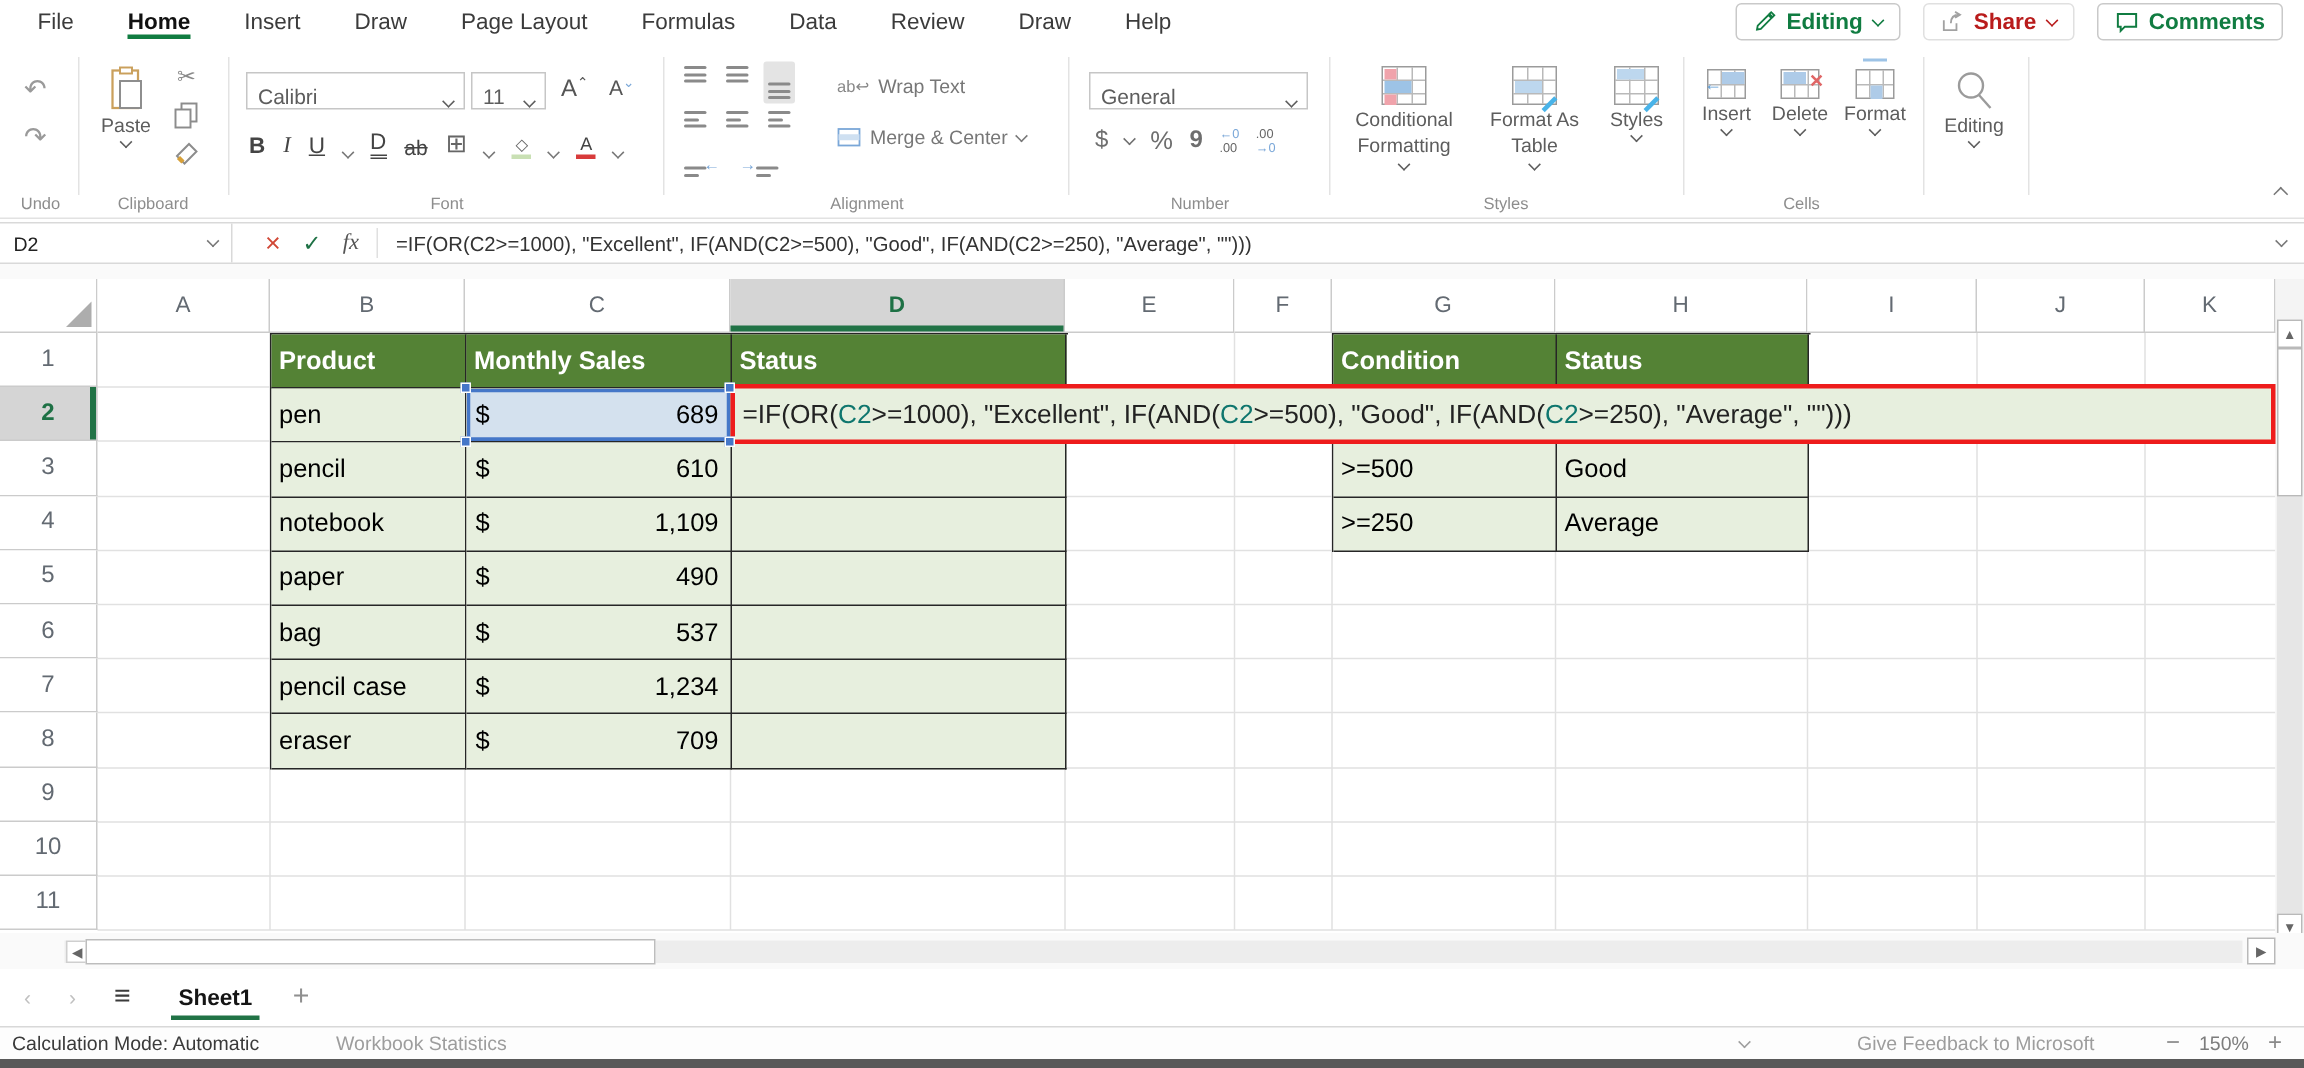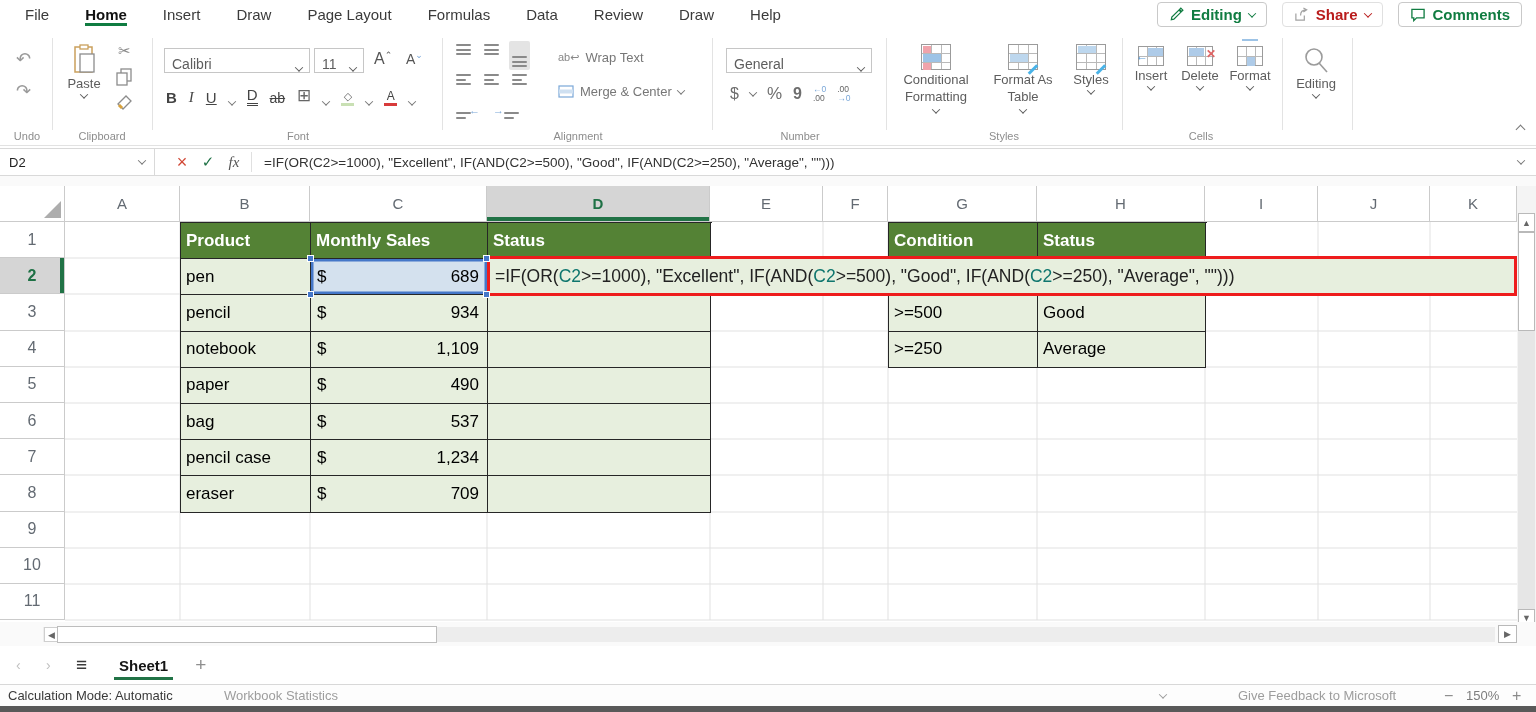--- a/index.html
+++ b/index.html
@@ -451,21 +451,21 @@
         <div class="tcell money refsel" style="width:177px">
           <span>$</span>
           <span>689</span>
         </div>
         <div class="tcell" style="width:223px"></div>
       </div>
       <div class="trow">
         <div class="tcell" style="width:130px">pencil</div>
         <div class="tcell money" style="width:177px">
           <span>$</span>
-          <span>934</span>
+          <span>610</span>
         </div>
         <div class="tcell" style="width:223px"></div>
       </div>
       <div class="trow">
         <div class="tcell" style="width:130px">notebook</div>
         <div class="tcell money" style="width:177px">
           <span>$</span>
           <span>1,109</span>
         </div>
         <div class="tcell" style="width:223px"></div>

